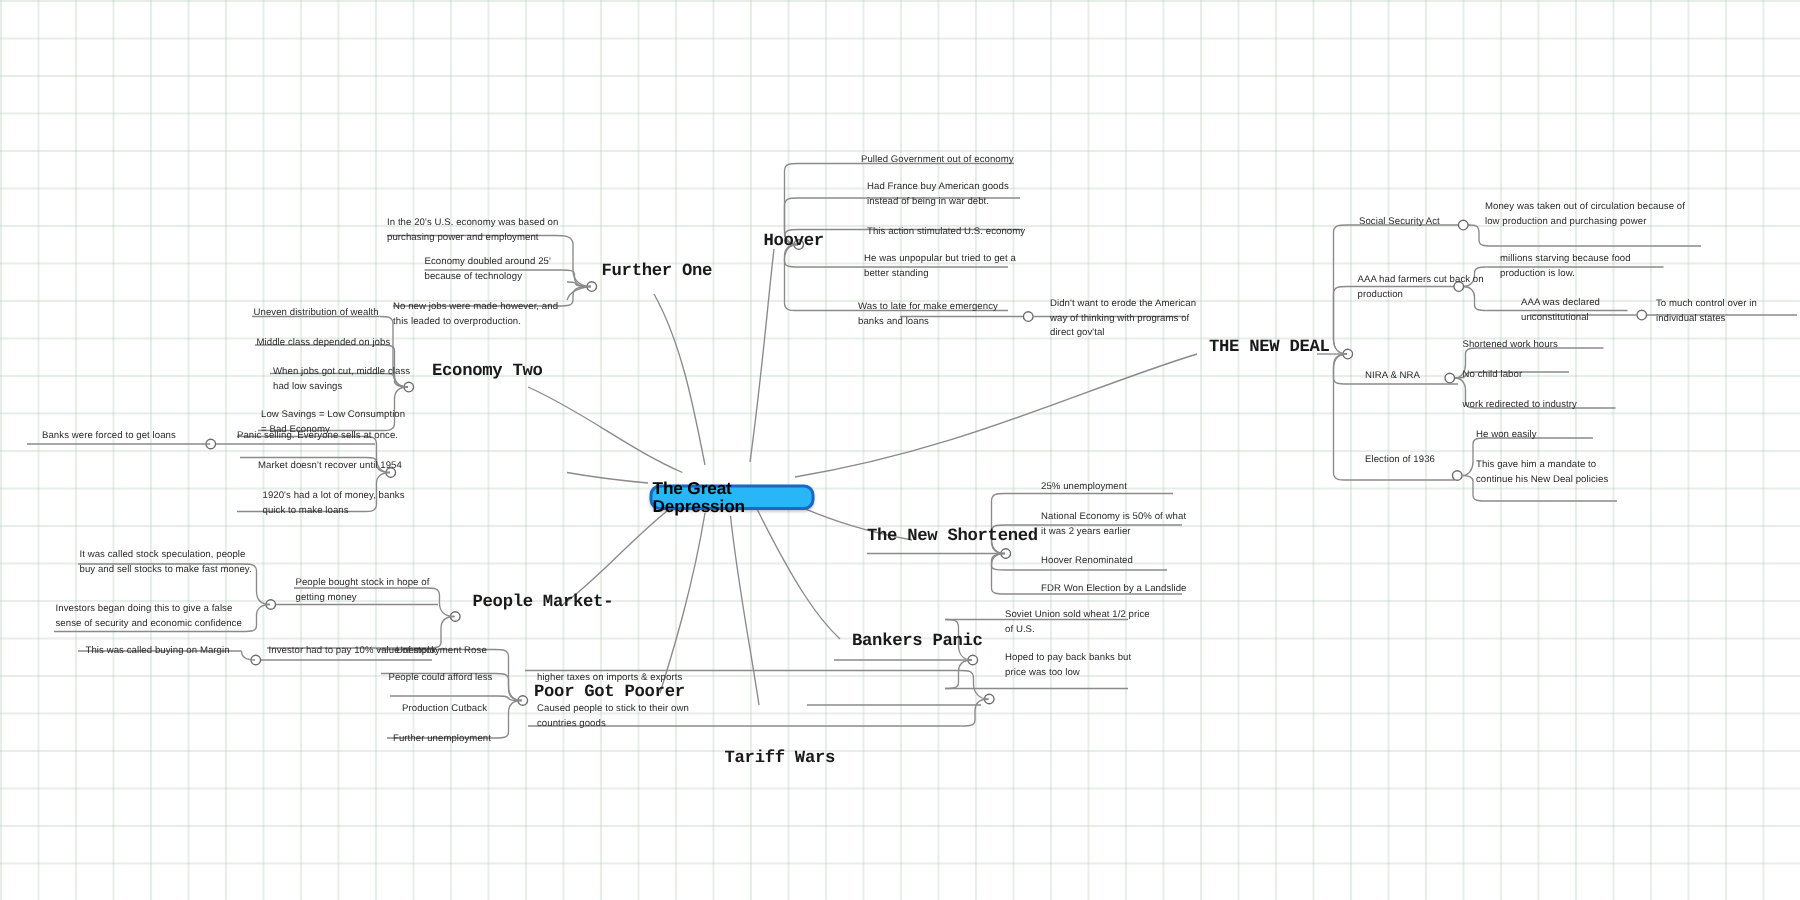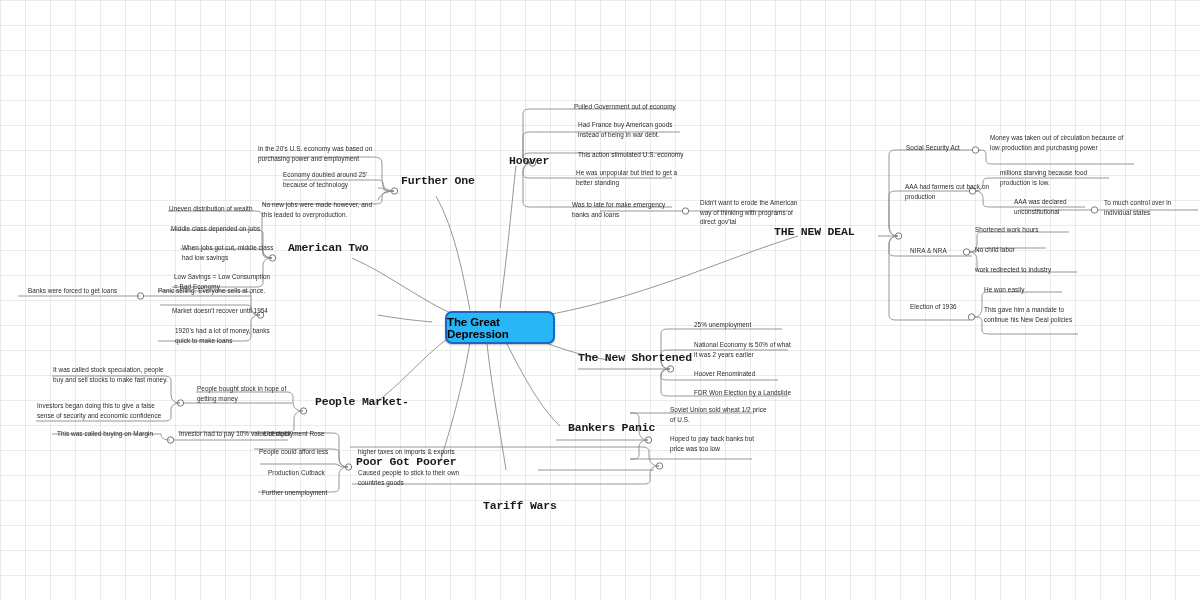--- a/index.html
+++ b/index.html
@@ -229,28 +229,28 @@
       <path d="M985,272 L1077,272"></path>
 
       <circle cx="971.5" cy="317" r="3.2" fill="#ffffff" stroke="#6b6b6b" stroke-width="0.9"></circle>
       <path d="M975,317 C979,317 982,313 982,308 L982,296 C982,292 986,292 990,292"></path>
       <path d="M990,292 L1062,292"></path>
       <path d="M975,317 C979,317 982,318 982,321 L982,330 C982,334 986,334 990,334"></path>
       <path d="M990,334 L1078,334"></path>
     </g>
   </svg>
 
-  <div class="node root" style="left:433px; top:311px; width:110px; height:33px;margin-left:12px;">The Great Depression</div>
+  <div class="node root" style="left:433px; top:323px; width:110px; height:17px;">The Great Depression</div>
 
   <div class="node lvl1" style="left:401px; top:174px; width:110px;">Further One</div>
   <div class="node lvl2" style="left:258px; top:144px; width:120px;">In the 20's U.S. economy was based on purchasing power and employment</div>
   <div class="node lvl2" style="left:283px; top:170px; width:102px;">Economy doubled around 25' because of technology</div>
   <div class="node lvl2" style="left:262px; top:200px; width:120px;">No new jobs were made however, and this leaded to overproduction.</div>
 
-  <div class="node lvl1" style="left:288px; top:241px; width:110px;">American Two</div>
+  <div class="node lvl1" style="left:288px; top:241px; width:110px;">Economy Two</div>
   <div class="node lvl2" style="left:169px; top:204px; width:110px;">Uneven distribution of wealth</div>
   <div class="node lvl2" style="left:171px; top:224px; width:110px;">Middle class depended on jobs</div>
   <div class="node lvl2" style="left:182px; top:243px; width:92px;">When jobs got cut, middle class had low savings</div>
   <div class="node lvl2" style="left:174px; top:272px; width:100px;">Low Savings = Low Consumption = Bad Economy</div>
 
   <div class="node lvl2" style="left:158px; top:286px; width:118px;">Panic selling. Everyone sells at once.</div>
   <div class="node lvl2" style="left:28px; top:286px; width:116px;">Banks were forced to get loans</div>
   <div class="node lvl2" style="left:172px; top:306px; width:118px;">Market doesn't recover until 1954</div>
   <div class="node lvl2" style="left:175px; top:326px; width:98px;">1920's had a lot of money, banks quick to make loans</div>
 
@@ -282,21 +282,21 @@
   <div class="node lvl2" style="left:694px; top:388px; width:104px;">FDR Won Election by a Landslide</div>
 
   <div class="node lvl1" style="left:509px; top:154px; width:90px;">Hoover</div>
   <div class="node lvl2" style="left:574px; top:102px; width:116px;">Pulled Government out of economy</div>
   <div class="node lvl2" style="left:578px; top:120px; width:104px;">Had France buy American goods instead of being in war debt.</div>
   <div class="node lvl2" style="left:578px; top:150px; width:120px;">This action stimulated U.S. economy</div>
   <div class="node lvl2" style="left:576px; top:168px; width:104px;">He was unpopular but tried to get a better standing</div>
   <div class="node lvl2" style="left:572px; top:200px; width:108px;">Was to late for make emergency banks and loans</div>
   <div class="node lvl2" style="left:700px; top:198px; width:104px;">Didn't want to erode the American way of thinking with programs of direct gov'tal</div>
 
-  <div class="node lvl1" style="left:774px; top:225px; width:110px;">THE NEW DEAL</div>
+  <div class="node lvl1" style="left:806px; top:225px; width:110px;">THE NEW DEAL</div>
 
   <div class="node lvl2" style="left:906px; top:143px; width:96px;">Social Security Act</div>
   <div class="node lvl2" style="left:990px; top:133px; width:142px;">Money was taken out of circulation because of low production and purchasing power</div>
 
   <div class="node lvl2" style="left:905px; top:182px; width:100px;">AAA had farmers cut back on production</div>
   <div class="node lvl2" style="left:1000px; top:168px; width:104px;">millions starving because food production is low.</div>
   <div class="node lvl2" style="left:1014px; top:197px; width:80px;">AAA was declared unconstitutional</div>
   <div class="node lvl2" style="left:1104px; top:198px; width:88px;">To much control over in individual states</div>
 
   <div class="node lvl2" style="left:910px; top:246px; width:70px;">NIRA &amp; NRA</div>

